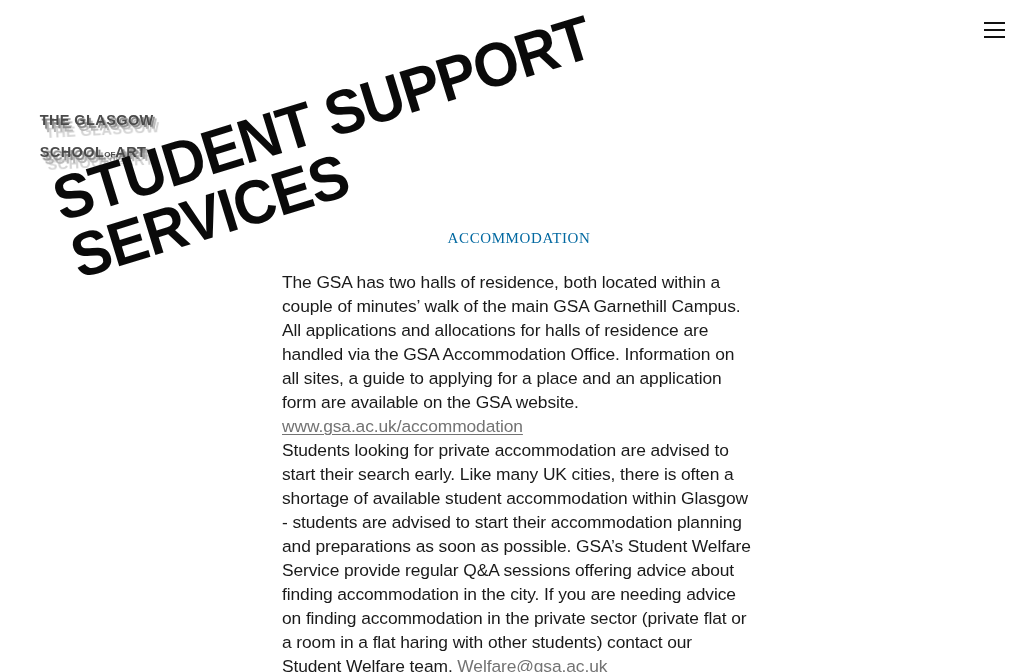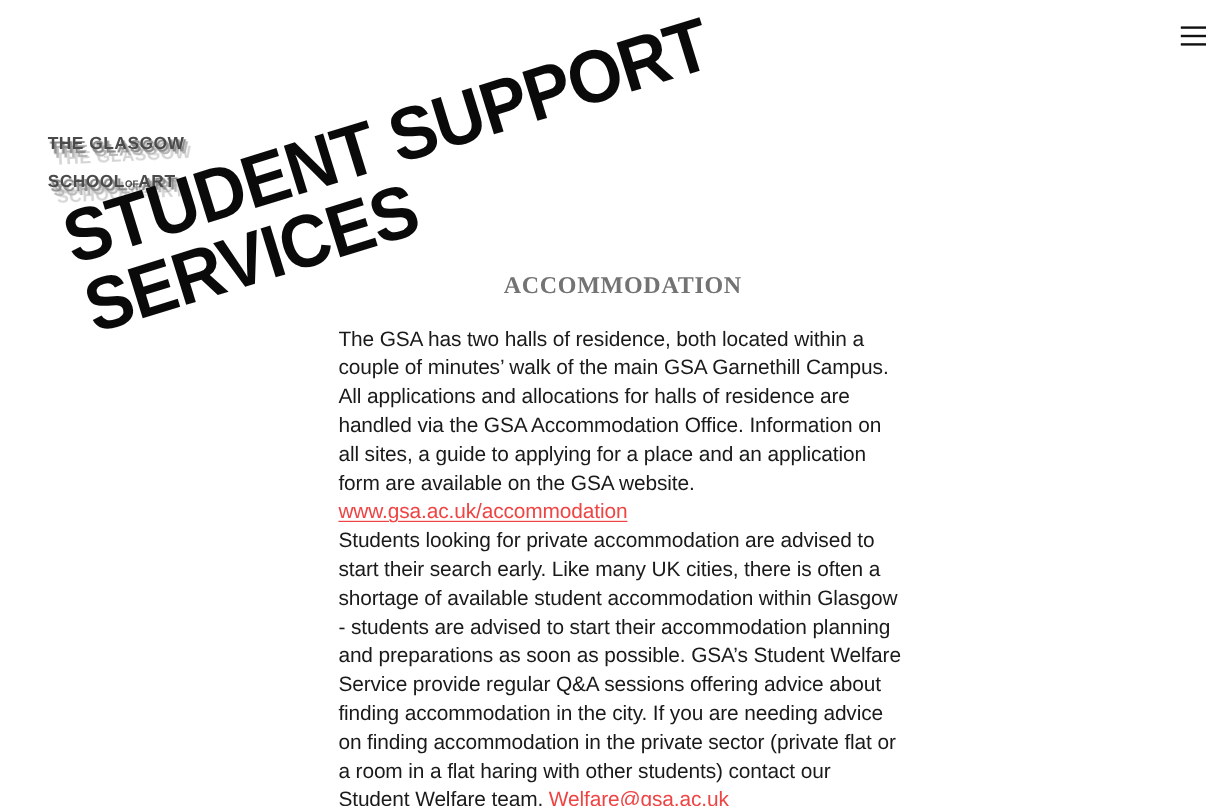--- a/index.html
+++ b/index.html
@@ -107,40 +107,40 @@
   
   .article {
     position: absolute;
     left: 282px;
     top: 228px;
     width: 474px;
     z-index: 10;
   }
   .section-heading {
     font-family: "Liberation Serif", serif;
-    font-weight: 700;
-    font-size: 20px;
+    font-weight: 400;
+    font-size: 15px;
     line-height: 20px;
     letter-spacing: 0.6px;
     text-align: center;
-    color: #737373;
+    color: #0369a1;
     margin: 0 0 22px 0;
     text-transform: uppercase;
   }
   .body-copy {
     font-family: "Liberation Sans", sans-serif;
     font-size: 17.4px;
     line-height: 24px;
     color: #1a1a1a;
     margin: 0;
     letter-spacing: -0.1px;
   }
   .body-copy + .body-copy { margin-top: 0; }
   .inline-link {
-    color: #ef4444;
+    color: #737373;
     text-decoration: underline;
     text-underline-offset: 2px;
     text-decoration-thickness: 1px;
     cursor: pointer;
   }
 </style>
 </head>
 <body>
 
 <header class="site-header">

